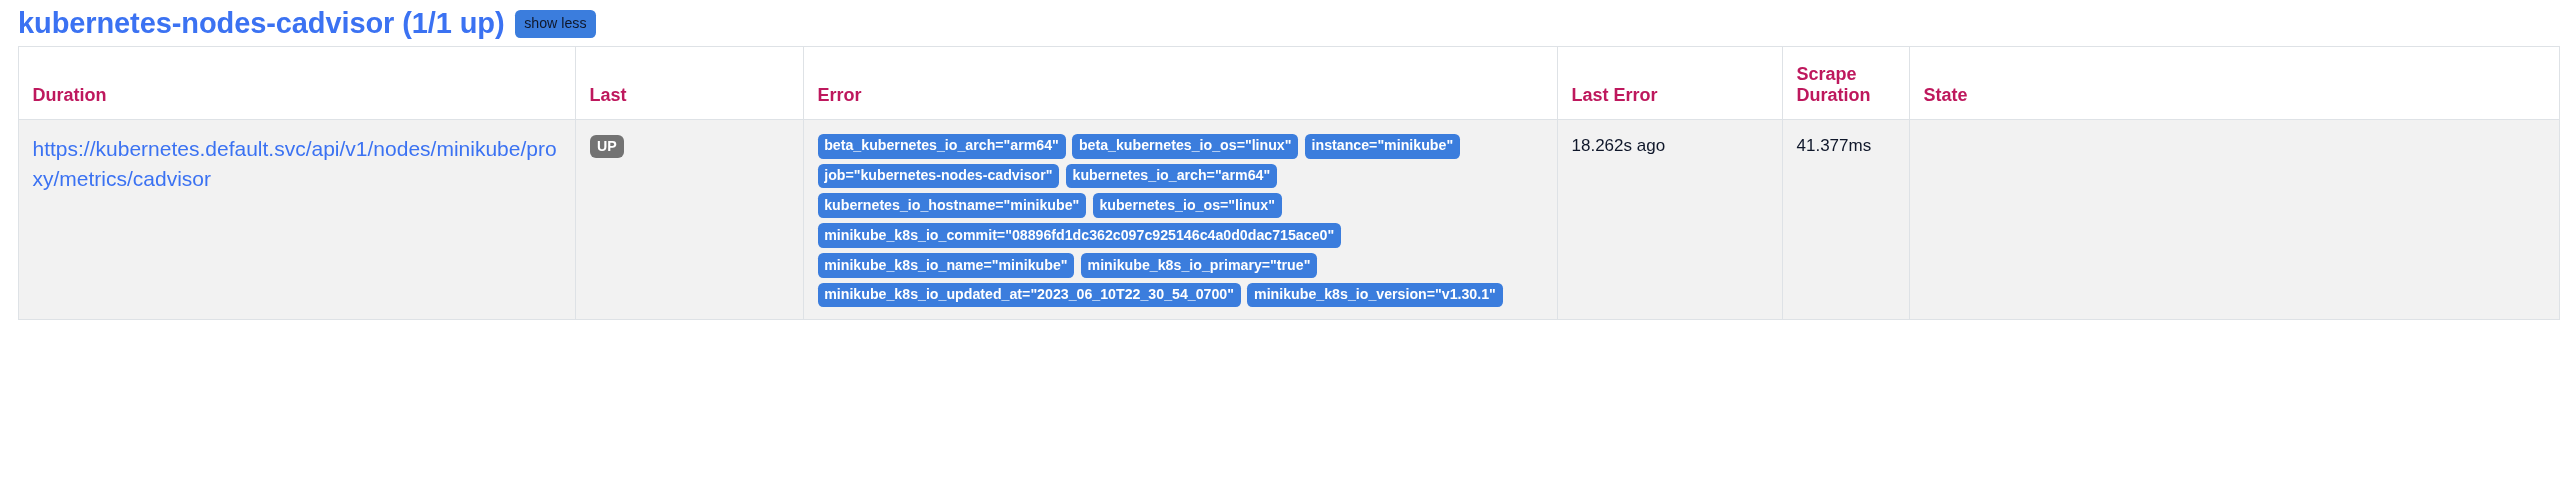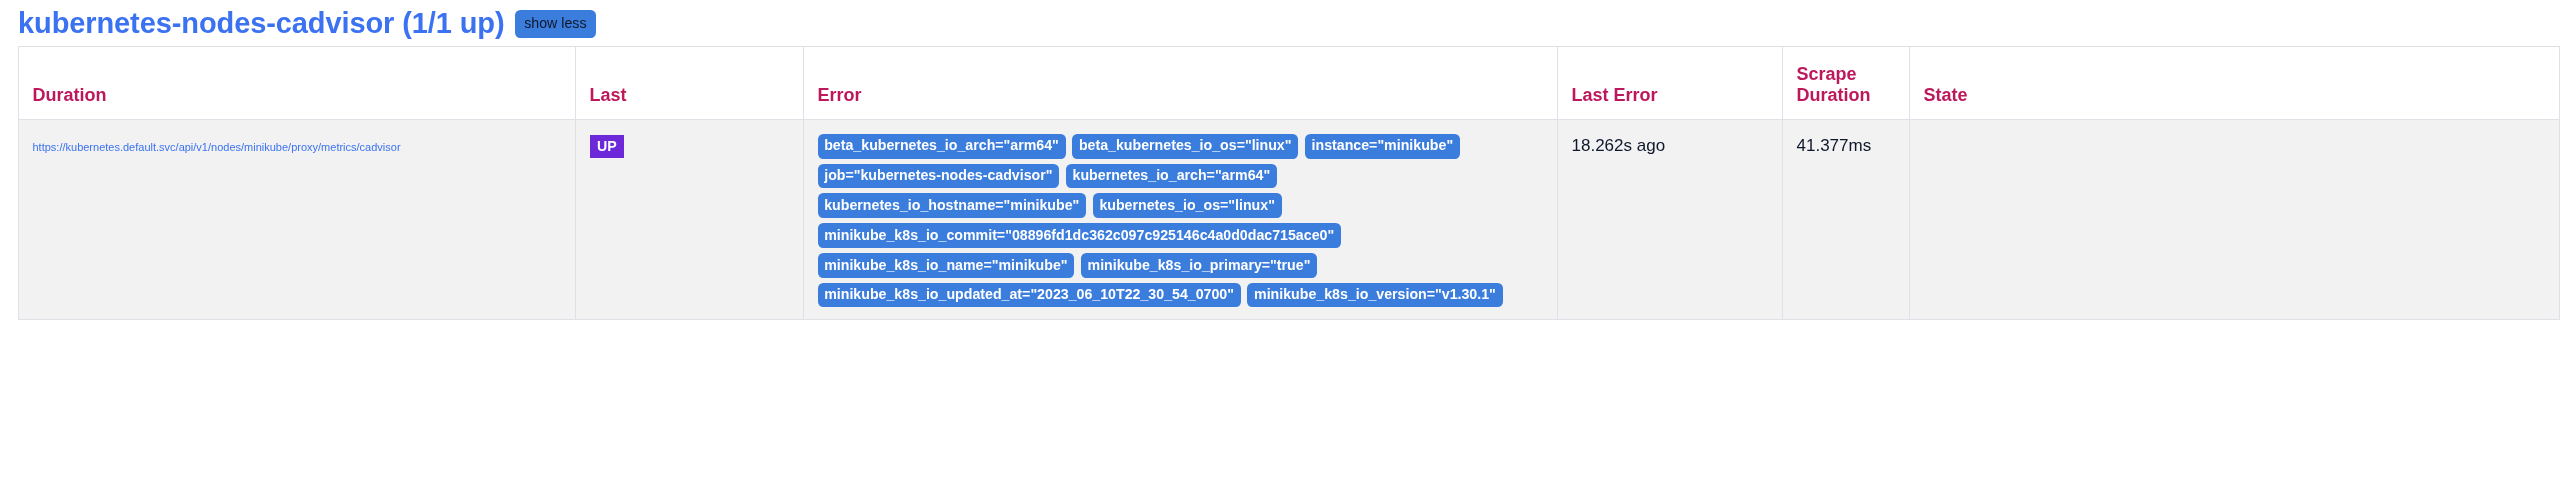--- a/index.html
+++ b/index.html
@@ -91,34 +91,34 @@
   .col-endpoint  { width: 557px; }
   .col-state     { width: 228px; }
   .col-labels    { width: 754px; }
   .col-lastscrape{ width: 225px; }
   .col-duration  { width: 127px; }
   .col-error     { width: 650px; }
 
   .endpoint-link {
     color: #3b72f2;
     text-decoration: none;
-    font-size: 11px;
+    font-size: 21px;
     word-break: break-all;
     line-height: 1.42;
     display: inline-block;
     cursor: pointer;
   }
 
   .state-badge {
     display: inline-block;
-    background: #6d28d9;
+    background: #737373;
     color: #ffffff;
     font-size: 14.2px;
     font-weight: bold;
-    border-radius: 0;
+    border-radius: 6px;
     padding: 3.7px 7.5px 4.5px;
     line-height: 1;
     letter-spacing: 0.1px;
   }
 
   .labels-wrap {
     display: flex;
     flex-wrap: wrap;
     gap: 5.2px 6.7px;
     align-content: flex-start;

